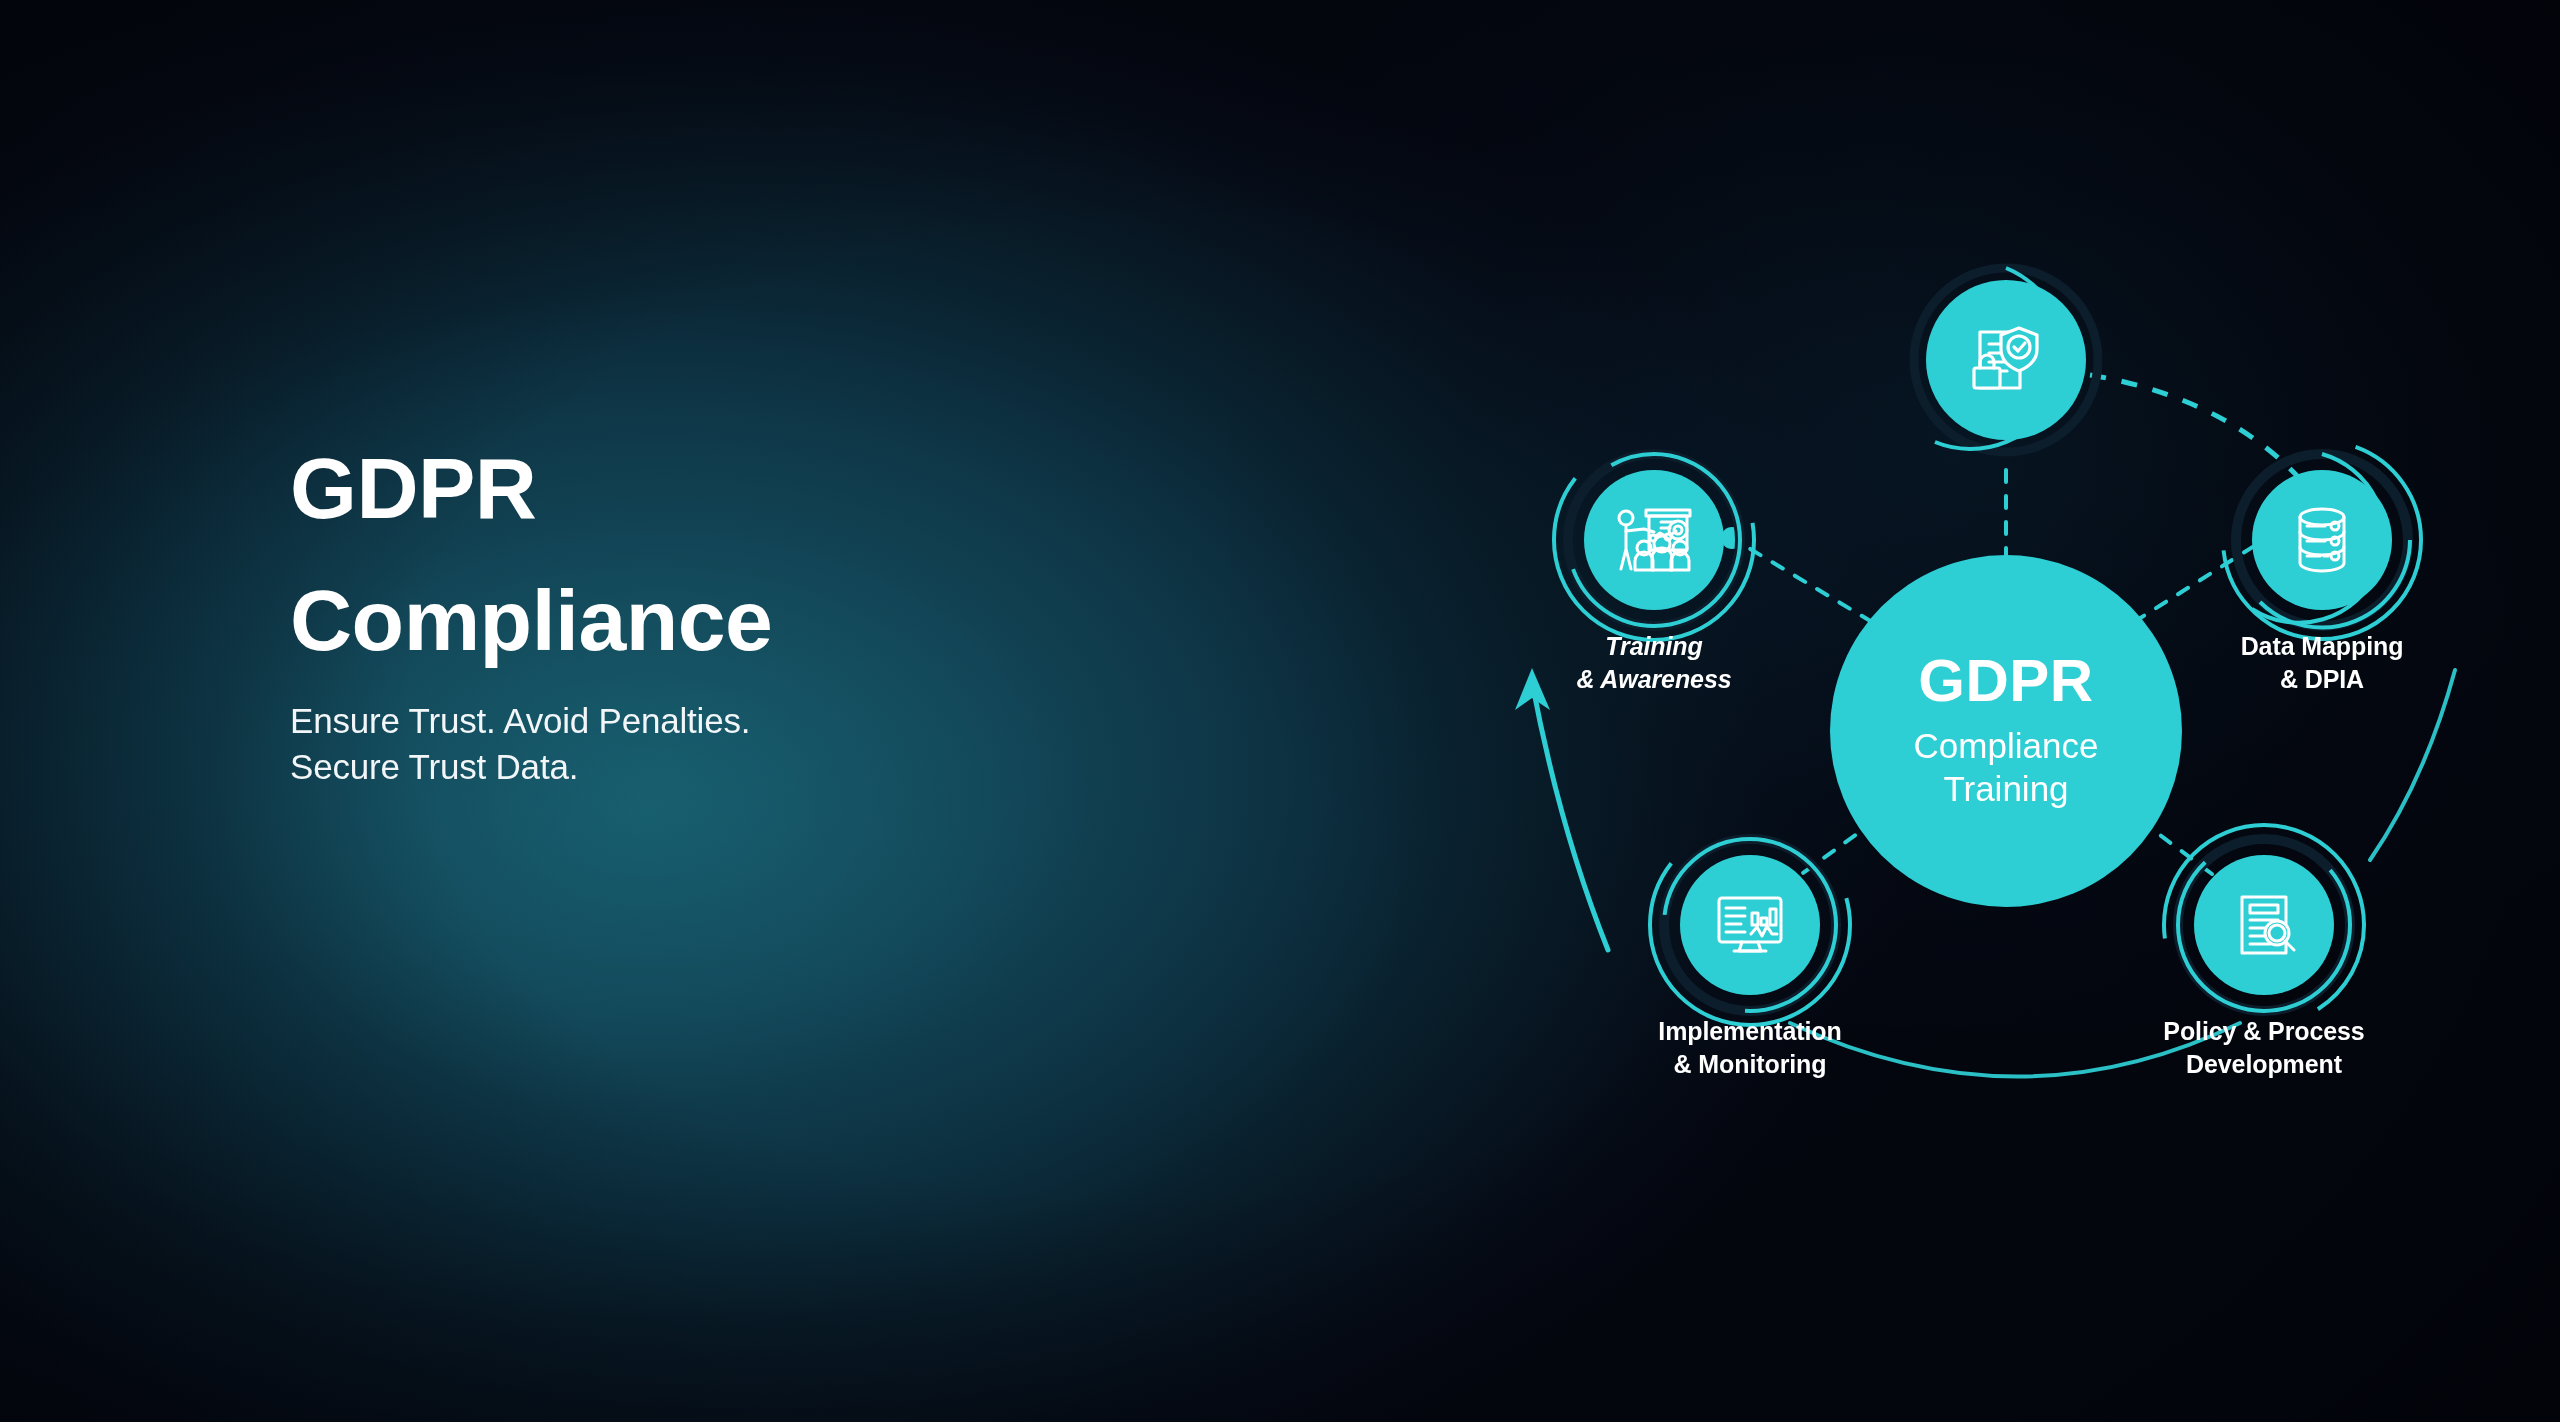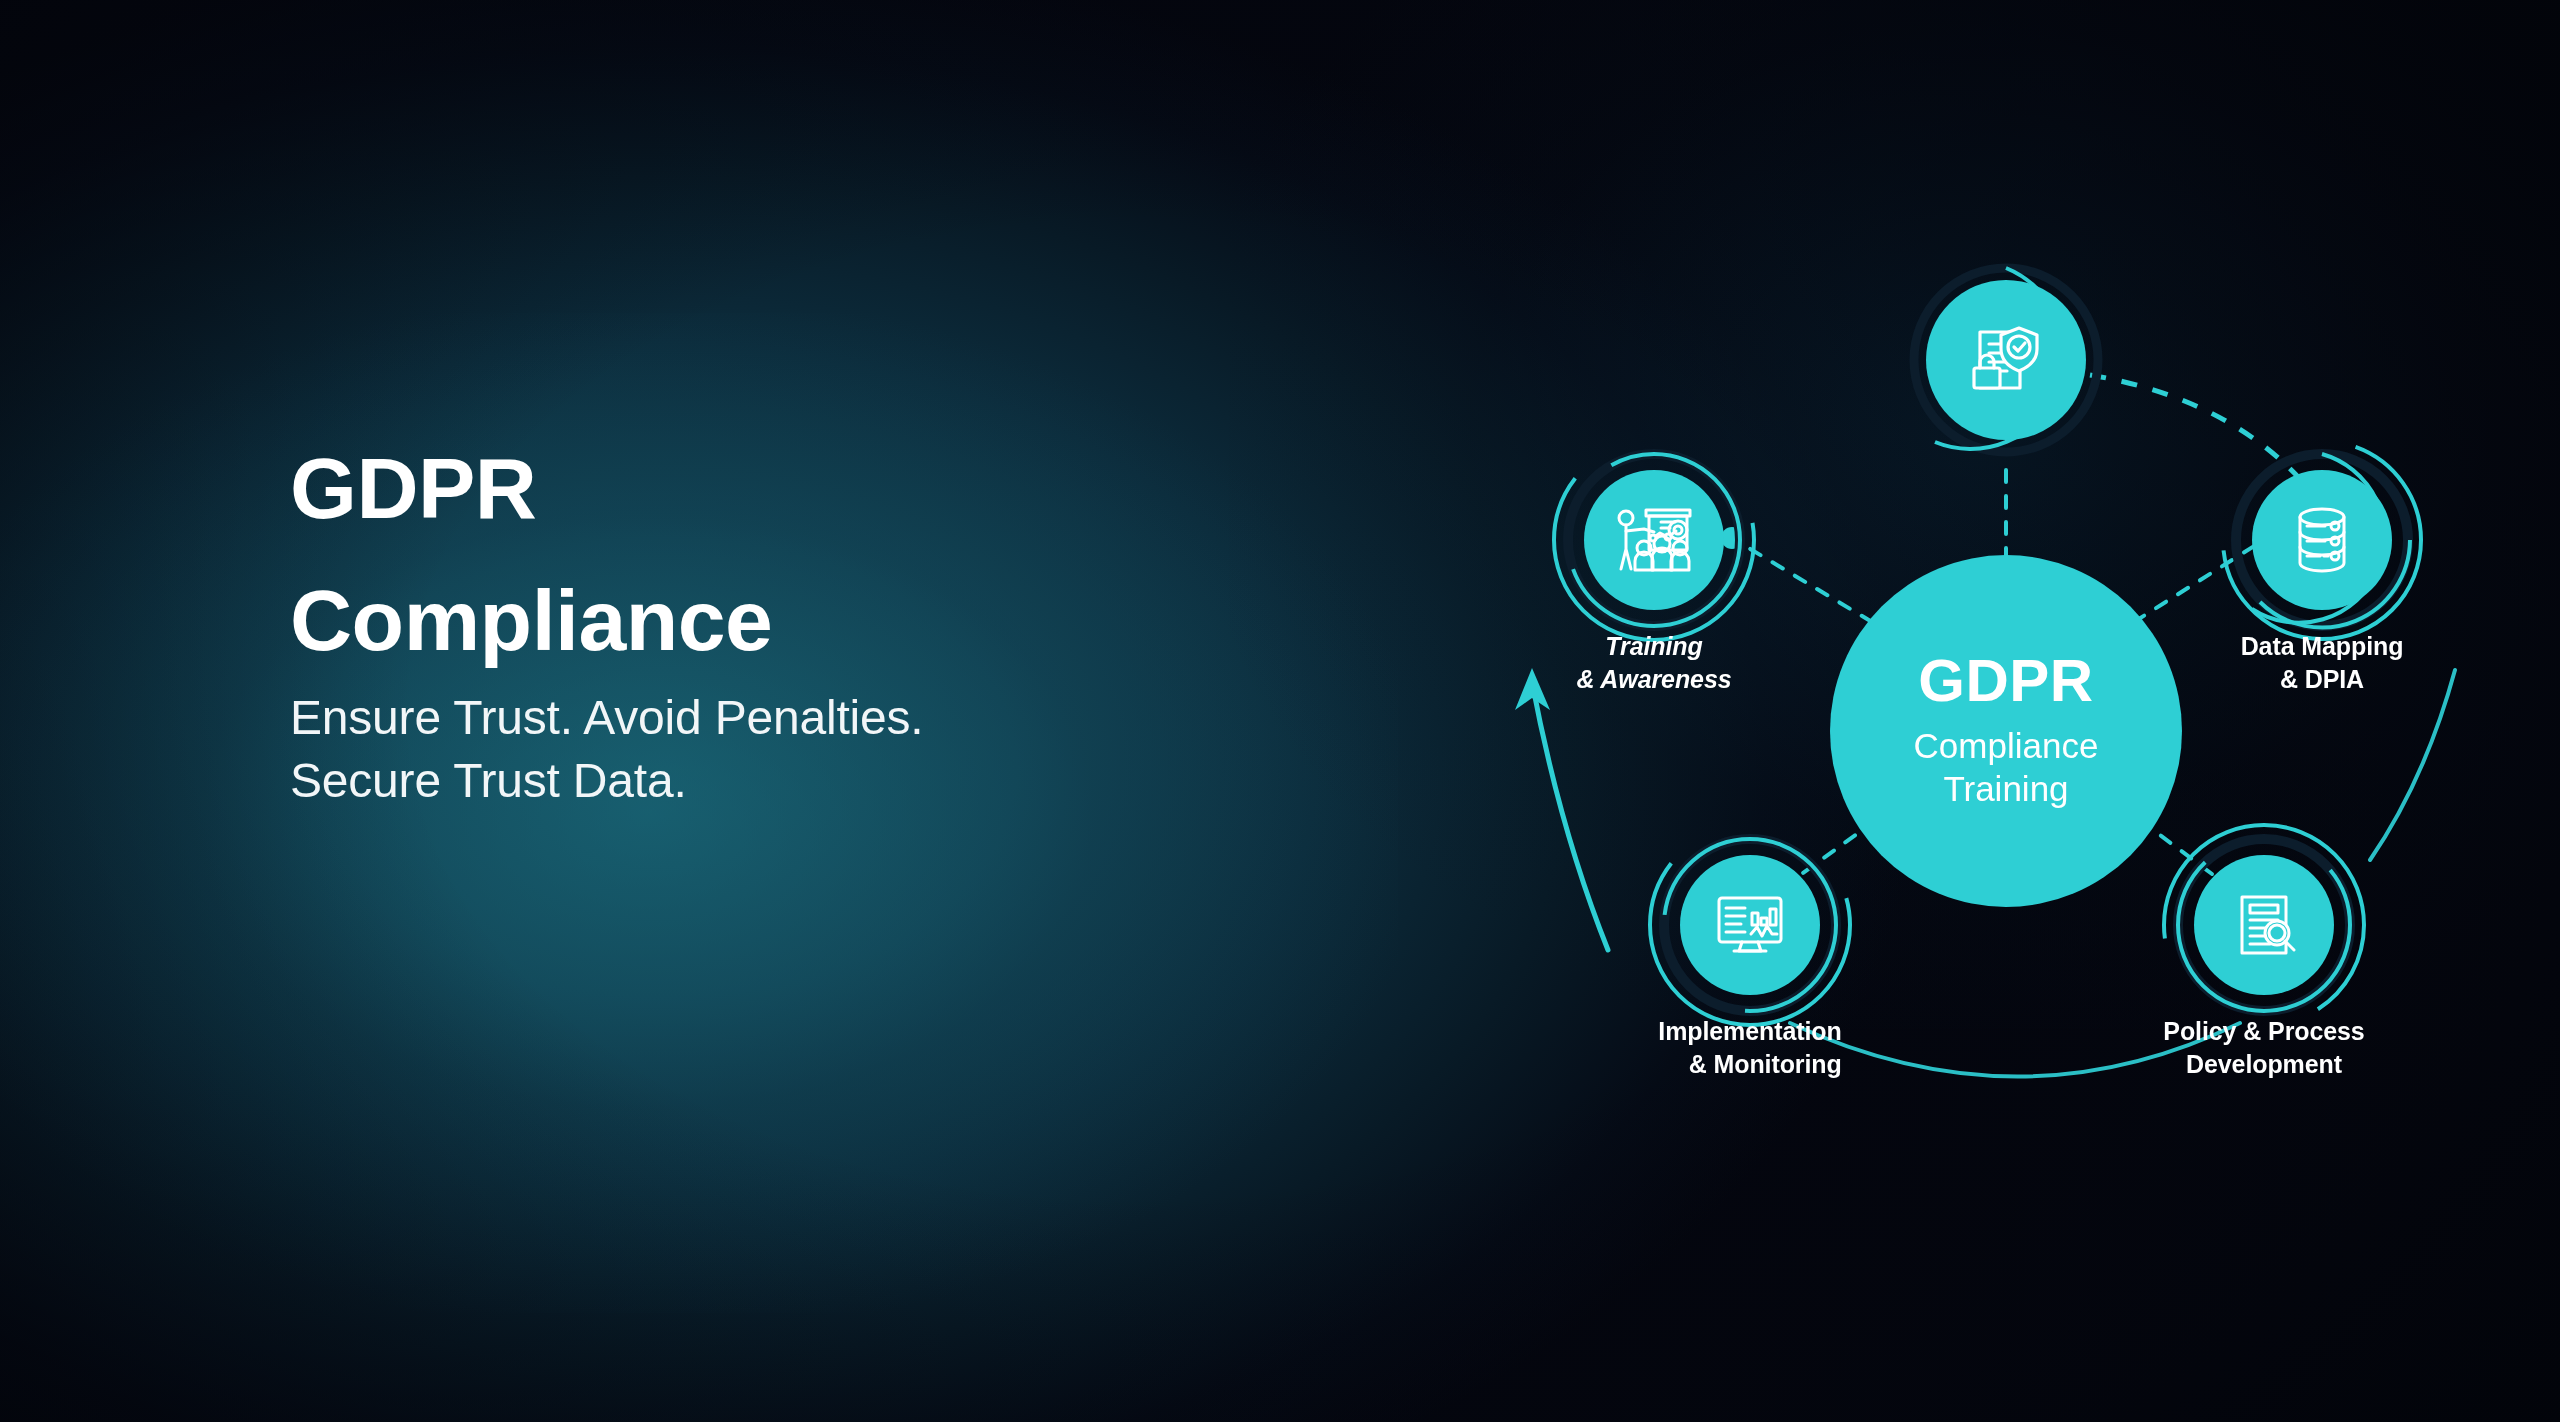--- a/index.html
+++ b/index.html
@@ -43,23 +43,23 @@
   }
   .headline {
     color:#ffffff;
     font-size:86px;
     font-weight:700;
     line-height:1.02;
     letter-spacing:-0.5px;
   }
   .headline .line2 { display:block; margin-top:44px; }
   .subcopy {
-    margin-top:23px;
+    margin-top:34px;
     color:#f2f6f8;
-    font-size:48px;
+    font-size:35px;
     font-weight:400;
     line-height:1.30;
     letter-spacing:-0.2px;
   }
 
   
   #diagram {
     position:absolute; left:1480px; top:170px;
     width:1080px; height:1120px;
   }
@@ -254,21 +254,21 @@
             <path d="M18 25 h19 M18 33 h19 M18 41 h15 M18 49 h19"></path>
             <rect x="44" y="30" width="6" height="12"></rect>
             <rect x="53" y="35" width="6" height="7"></rect>
             <rect x="62" y="26" width="6" height="16"></rect>
             <path d="M43 51 l6 -7 l5 9 l5 -10 l5 8 h5"></path>
             <path d="M34 59 l-3 9 h22 l-3 -9"></path>
             <path d="M26 68 h32"></path>
           </g>
         </svg>
       </div>
-      <div class="node-label" style="top:160px;text-align:right;">
+      <div class="node-label" style="top:160px;">
         <span>Implementation</span><br>
         <span>&amp; Monitoring</span>
       </div>
     </div>
 
     <div class="node" style="left:104px; top:300px; width:140px;font-style:italic;">
       <div class="node-circle" style="width:140px;height:140px;">
         <svg width="84" height="84" viewBox="0 0 84 84">
           <g fill="none" stroke="#ffffff" stroke-width="3" stroke-linecap="round" stroke-linejoin="round">
             <rect x="34" y="12" width="44" height="6"></rect>

